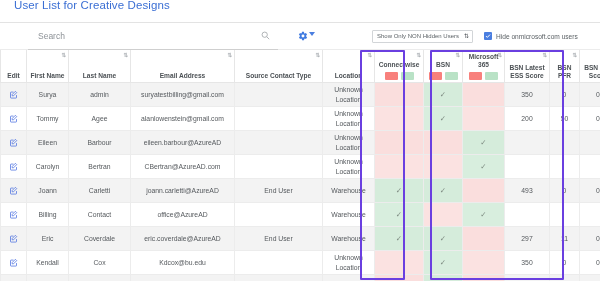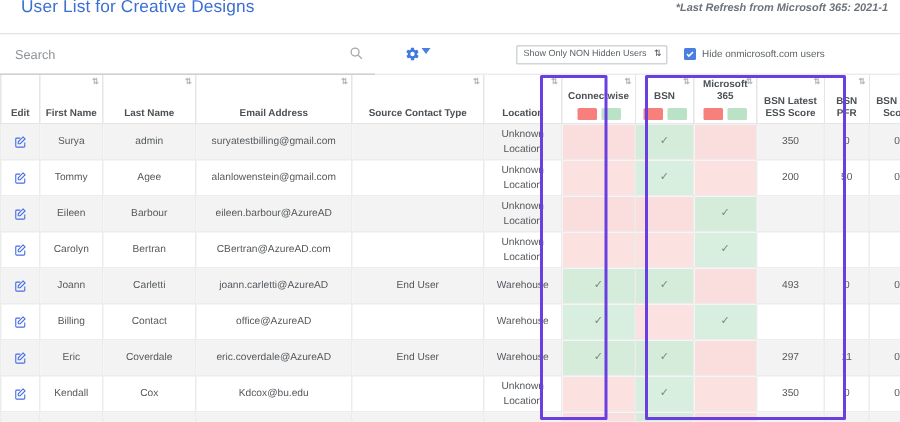--- a/index.html
+++ b/index.html
@@ -25,20 +25,21 @@
   .refresh{
     font-size:7.3px;color:#6c7278;font-style:italic;font-weight:bold;
     white-space:nowrap;overflow:hidden;max-width:205px;text-align:right;
   }
 
   
   .toolbar{
     height:27px;box-sizing:border-box;background:#fff;
     display:flex;align-items:center;position:relative;
     border-bottom:1px solid #ececec;
+    padding-left:28px;
   }
   .searchwrap{
     width:250px;height:27px;box-sizing:border-box;
     display:flex;align-items:center;padding:0 8px 0 8px;
     border-bottom:1px solid #cfcfcf;position:relative;
   }
   .searchwrap input{
     border:0;outline:0;flex:1;font-size:8.5px;color:#5d6165;
     font-family:"Liberation Sans", sans-serif;background:transparent;
   }
@@ -102,21 +103,20 @@
     position:absolute;border:2px solid #6a3fe0;pointer-events:none;border-radius:1px;
   }
 </style>
 </head>
 <body>
 
 <div class="app">
 
   <div class="titlebar">
     <div class="title">User List for Creative Designs</div>
-    <div class="refresh">*Last Refresh from Microsoft 365: 2021-1</div>
   </div>
 
   <div class="toolbar">
     <div class="searchwrap">
       <input placeholder="Search" style="">
       <svg class="mag" viewBox="0 0 16 16">
         <circle cx="6.6" cy="6.6" r="4.7" fill="none" stroke="#6a6f74" stroke-width="1.5"></circle>
         <line x1="10.2" y1="10.2" x2="14.6" y2="14.6" stroke="#6a6f74" stroke-width="1.5"></line>
       </svg>
     </div>

